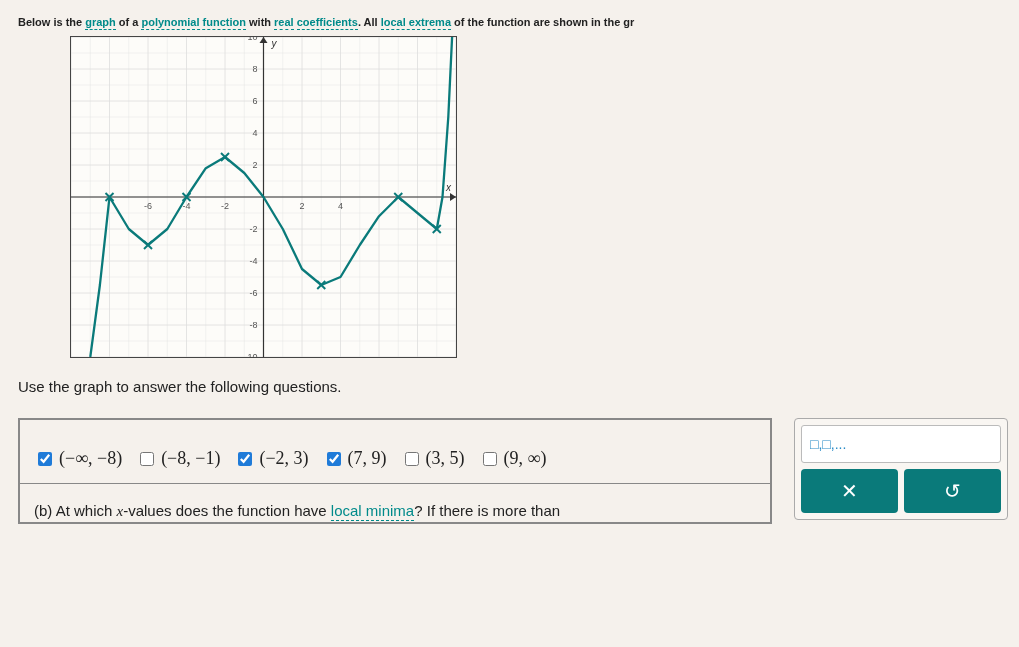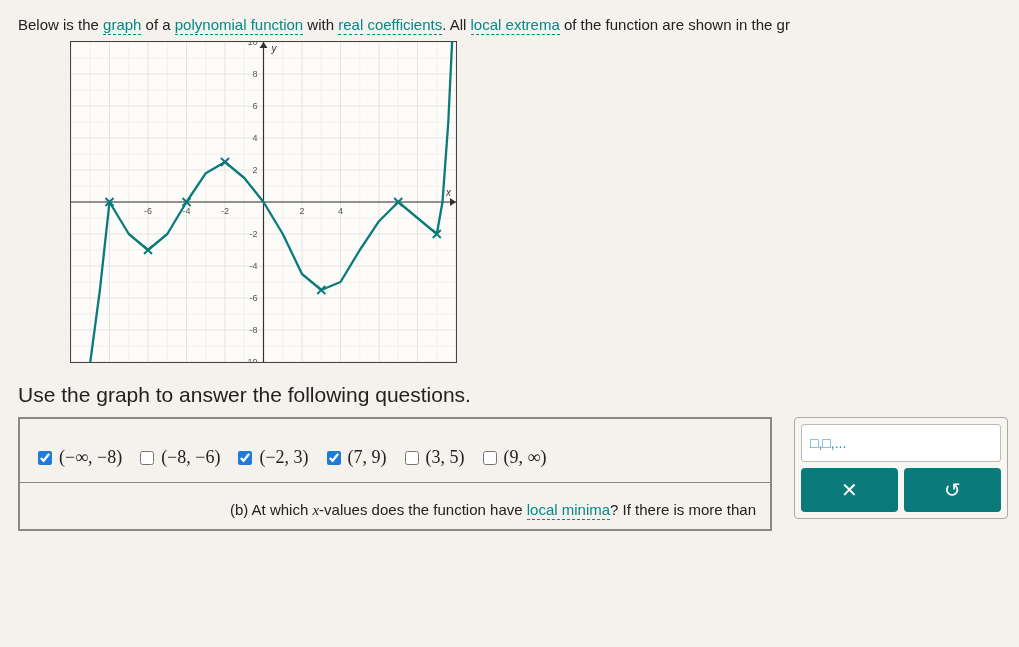--- a/index.html
+++ b/index.html
@@ -8,58 +8,58 @@
     background: #f5f1ec;
     color: #222;
     font-size: 15px;
     width: 1019px;
     height: 647px;
     overflow: hidden;
     position: relative;
   }
   .prompt-text {
     padding: 16px 26px 8px 18px;
-    font-size: 15px;
+    font-size: 11px;
+    font-weight: bold;
   }
   .link {
     color: #008a8a;
     border-bottom: 1px dashed #008a8a;
     padding-bottom: 1px;
   }
   .graph-wrap {
     margin-left: 70px;
     border: 1px solid #444;
     width: 385px;
     height: 320px;
     background: #fdfcf9;
     text-decoration: underline;
   }
   .sub-instruction {
-    padding: 20px 18px 10px 18px;
-    font-size: 21px;
+    padding: 20px 18px 23px 18px;
+    font-size: 15px;
   }
   .answer-row {
     display: flex;
     gap: 22px;
     padding: 0 18px;
     align-items: flex-start;
   }
   .answers {
     border: 2px solid #888;
     flex: 0 0 750px;
     padding: 0;
   }
   .question-block {
     border-bottom: 1px solid #888;
     padding: 18px 14px 14px 14px;
   }
   .question-block.last {
     border-bottom: none;
-    padding-bottom: 10px;
-    text-align: right;
+    padding-bottom: 2px;
   }
   .options {
     margin-top: 10px;
     display: flex;
     flex-wrap: wrap;
     gap: 10px 14px;
     align-items: center;
     font-family: 'Times New Roman', serif;
     font-size: 18px;
   }
@@ -218,21 +218,21 @@
 <div class="answer-row">
   <div class="answers">
     <div class="question-block">
       <div class="options" id="options-row">
           <span class="opt">
             <input type="checkbox" class="cb" checked="" style="">
             <span>(−∞, −8)</span>
           </span>
           <span class="opt">
             <input type="checkbox" class="cb" style="">
-            <span>(−8, −6)</span>
+            <span>(−8, −1)</span>
           </span>
           <span class="opt">
             <input type="checkbox" class="cb" checked="" style="">
             <span>(−2, 3)</span>
           </span>
           <span class="opt">
             <input type="checkbox" class="cb" checked="" style="">
             <span>(7, 9)</span>
           </span>
           <span class="opt">

